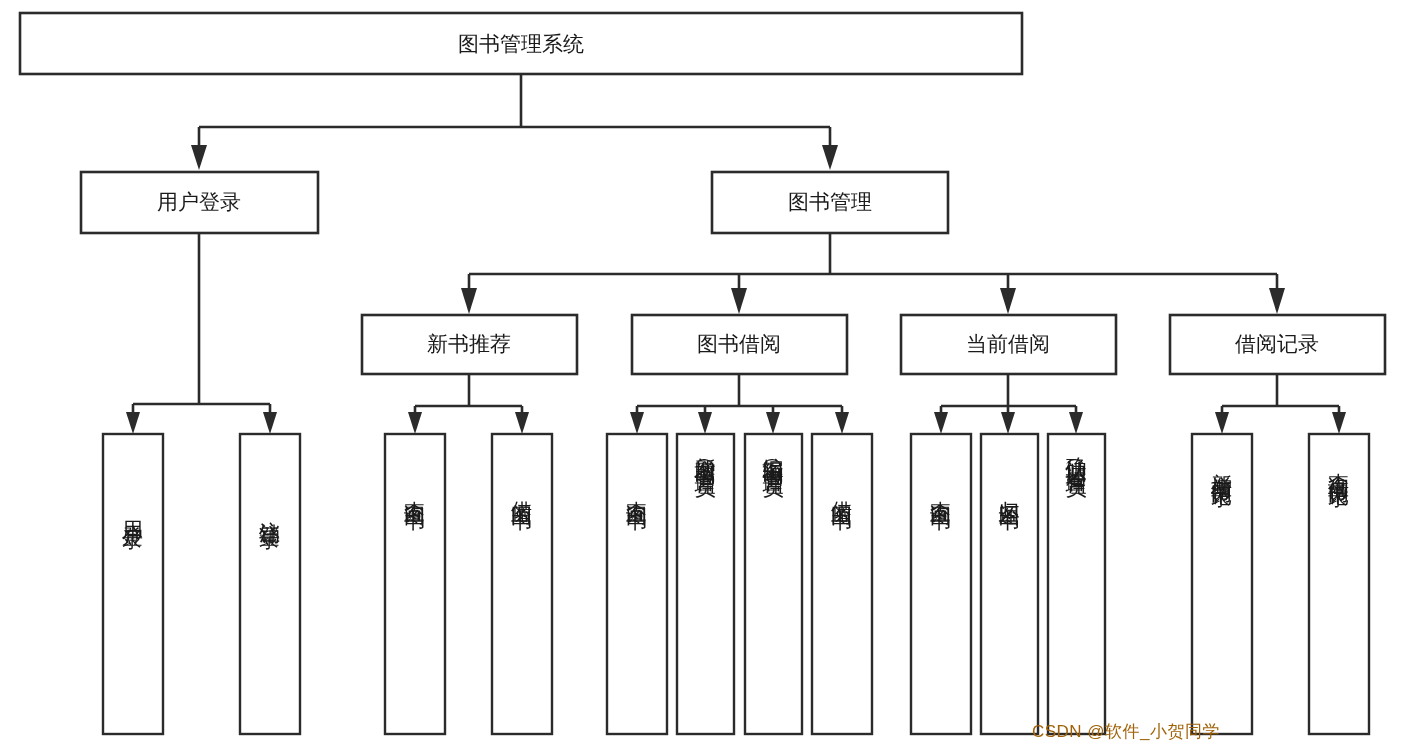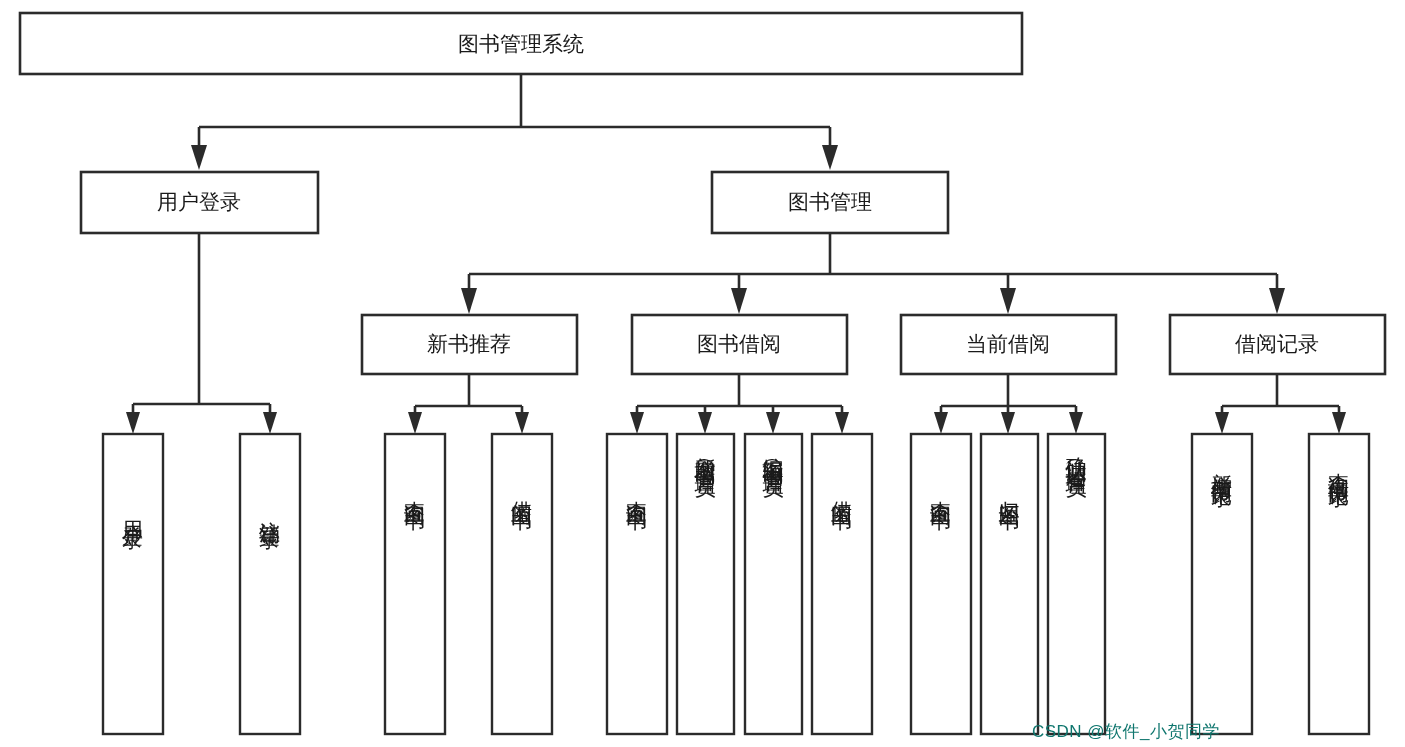--- a/index.html
+++ b/index.html
@@ -69,21 +69,21 @@
     color: #1a1a1a;
     letter-spacing: 3px;
     white-space: nowrap;
   }
   .watermark {
     position: absolute;
     right: 8px;
     bottom: 4px;
     font-family: "Liberation Sans", "DejaVu Sans", sans-serif;
     font-size: 17px;
-    color: #0f766e;
+    color: #a16207;
     letter-spacing: 0.5px;
     white-space: nowrap;
   }
 </style>
 </head>
 <body>
 
 <div id="diagram-root">
 
   <svg id="flow" viewBox="0 0 1405 747" xmlns="http://www.w3.org/2000/svg">

